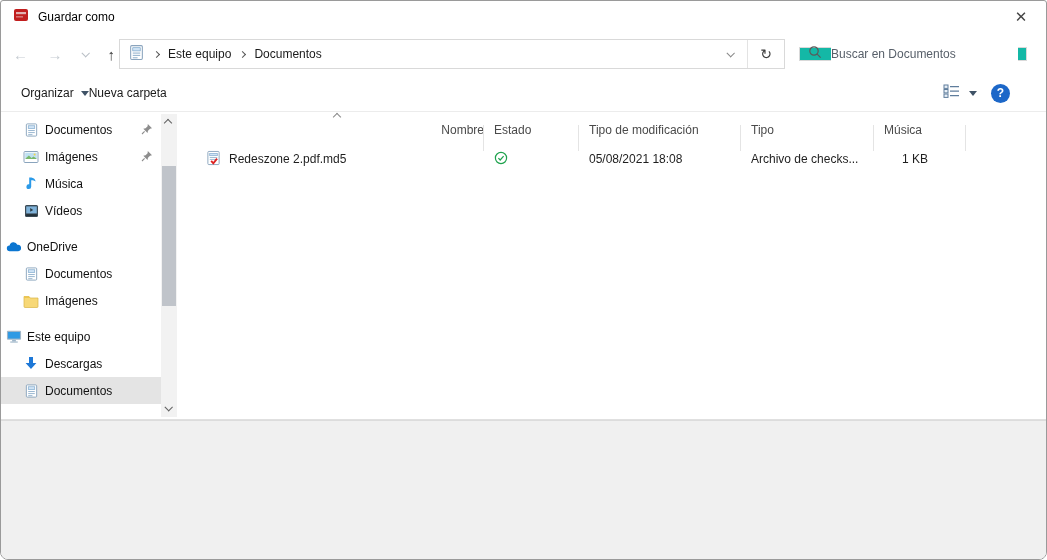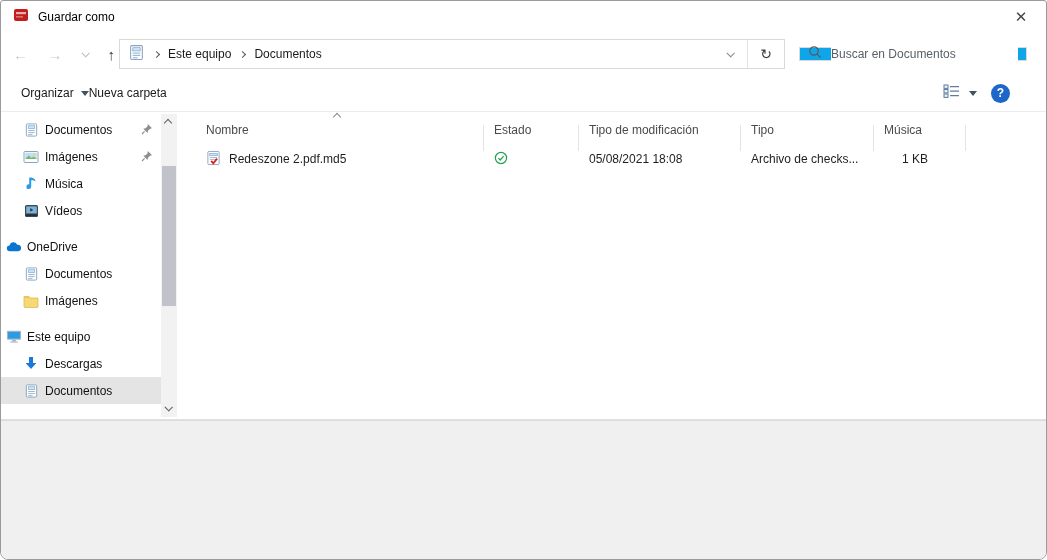--- a/index.html
+++ b/index.html
@@ -24,21 +24,21 @@
   .cv-up   { transform:rotate(-135deg); }
   .addressbar { flex:0 0 666px; height:30px; border:1px solid #d9d9d9; background:#fff;
                 display:flex; align-items:center; }
   .crumbs { flex:1; display:flex; align-items:center; gap:9px; padding-left:8px; font-size:12px; color:#1a1a1a; }
   .crumb { cursor:pointer; }
   .crumb-sep { width:5px; height:5px; border-right:1.3px solid #555; border-bottom:1.3px solid #555; transform:rotate(-45deg); }
   .addr-dd { width:34px; height:100%; display:flex; align-items:center; justify-content:center; cursor:pointer; }
   .addr-sep { width:1px; height:28px; background:#e3e3e3; }
   .refresh-btn { width:36px; height:100%; display:flex; align-items:center; justify-content:center;
                  font-size:14px; color:#3c3c3c; cursor:pointer; }
-  .searchbox { margin-left:14px; flex:0 0 228px; height:14px; border:1px solid #d9d9d9; background:#0ea5e9;
+  .searchbox { margin-left:14px; flex:0 0 228px; height:14px; border:1px solid #d9d9d9; background:#14b8a6;
                display:flex; align-items:center; padding:0 8px; }
   .searchbox input { border:none; outline:none; flex:1; font-size:12px; color:#333;
                      font-family:"Liberation Sans", sans-serif; }
   .searchbox input::placeholder { color:#58606a; }
 
   
   .toolbar { height:37px; display:flex; align-items:center; border-bottom:1px solid #ececec; padding:0 14px 0 20px; }
   .tb-item { font-size:12px; color:#1a1a1a; display:flex; align-items:center; gap:7px; cursor:pointer; }
   .tb-caret { width:0; height:0; border-left:4px solid transparent; border-right:4px solid transparent; border-top:5px solid #3f5266; }
   .tb-right { margin-left:auto; display:flex; align-items:center; gap:14px; }
@@ -70,21 +70,21 @@
   .sb-scroll .sarrow { position:absolute; left:4px; }
   .sarrow.up { top:6px; }
   .sarrow.down { bottom:6px; }
   .sb-scroll .cv { border-color:#606060; }
 
   
   .filelist { position:relative; flex:1; }
   .fl-header { position:relative; display:flex; height:29px; align-items:flex-end; padding-bottom:4px; font-size:12px; color:#4a4a4a; }
   .fl-header .col { padding-left:10px; position:relative; }
   .col-sep { position:absolute; right:0; top:2px; height:26px; width:1px; background:#e4e4e4; }
-  .c-name { width:288px; }
+  .c-name { width:288px;text-align:right; }
   .c-estado { width:95px; }
   .c-fecha { width:162px; }
   .c-tipo { width:133px; }
   .c-tam { width:92px; }
   .sort-caret { position:absolute; left:138px; top:2px; }
   .fl-row { display:flex; height:30px; align-items:center; font-size:12px; color:#1e1e1e; cursor:pointer; margin-top:3px; }
   .fl-row .cell { padding-left:10px; display:flex; align-items:center; white-space:nowrap; overflow:hidden; }
   .cell.c-name { gap:8px; }
   .cell.c-tam { justify-content:flex-end; padding-right:38px; }
   .cell.c-tipo { color:#1e1e1e; }

